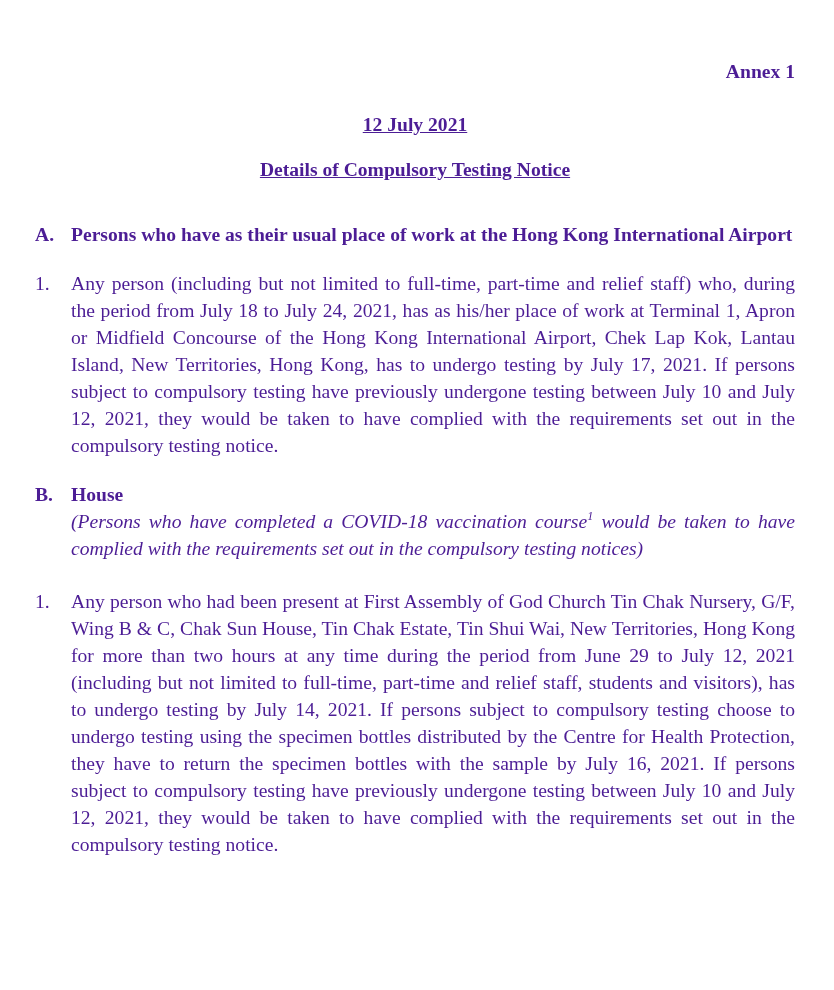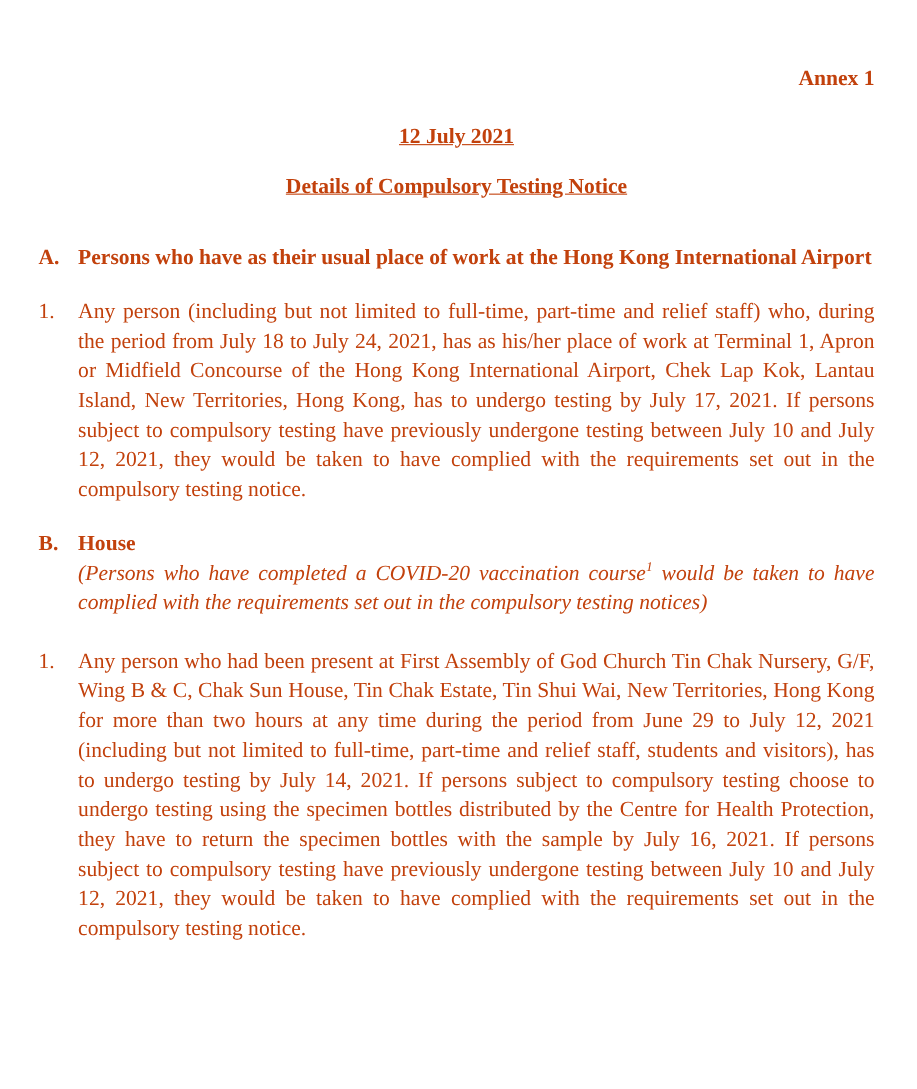--- a/index.html
+++ b/index.html
@@ -7,21 +7,21 @@
       padding: 0;
       background: #ffffff;
     }
     .page {
       position: relative;
       width: 834px;
       height: 990px;
       box-sizing: border-box;
       padding: 0 39px 0 35px;
       background: #ffffff;
-      color: #c2410c;
+      color: #4c1d95;
       font-family: "Liberation Serif", "DejaVu Serif", serif;
       font-size: 19.6px;
       line-height: 27px;
       overflow: hidden;
     }
     .annex {
       margin-top: 58px;
       font-weight: bold;
       text-align: right;
     }
@@ -80,21 +80,21 @@
     <span class="marker">1.</span>
     <span>Any person (including but not limited to full-time, part-time and relief staff) who, during the period from July 18 to July 24, 2021, has as his/her place of work at Terminal 1, Apron or Midfield Concourse of the Hong Kong International Airport, Chek Lap Kok, Lantau Island, New Territories, Hong Kong, has to undergo testing by July 17, 2021. If persons subject to compulsory testing have previously undergone testing between July 10 and July 12, 2021, they would be taken to have complied with the requirements set out in the compulsory testing notice.</span>
   </div>
 
   <div class="hang section-heading section-b-heading">
     <span class="marker">B.</span>
     <span>House</span>
   </div>
 
   <div class="note">
-    <span>(Persons who have completed a COVID-20 vaccination course</span><sup>1</sup><span> would be taken to have complied with the requirements set out in the compulsory testing notices)</span>
+    <span>(Persons who have completed a COVID-18 vaccination course</span><sup>1</sup><span> would be taken to have complied with the requirements set out in the compulsory testing notices)</span>
   </div>
 
   <div class="hang para-b">
     <span class="marker">1.</span>
     <span>Any person who had been present at First Assembly of God Church Tin Chak Nursery, G/F, Wing B &amp; C, Chak Sun House, Tin Chak Estate, Tin Shui Wai, New Territories, Hong Kong for more than two hours at any time during the period from June 29 to July 12, 2021 (including but not limited to full-time, part-time and relief staff, students and visitors), has to undergo testing by July 14, 2021. If persons subject to compulsory testing choose to undergo testing using the specimen bottles distributed by the Centre for Health Protection, they have to return the specimen bottles with the sample by July 16, 2021. If persons subject to compulsory testing have previously undergone testing between July 10 and July 12, 2021, they would be taken to have complied with the requirements set out in the compulsory testing notice.</span>
   </div>
 
 </div>
 
 </body></html>

